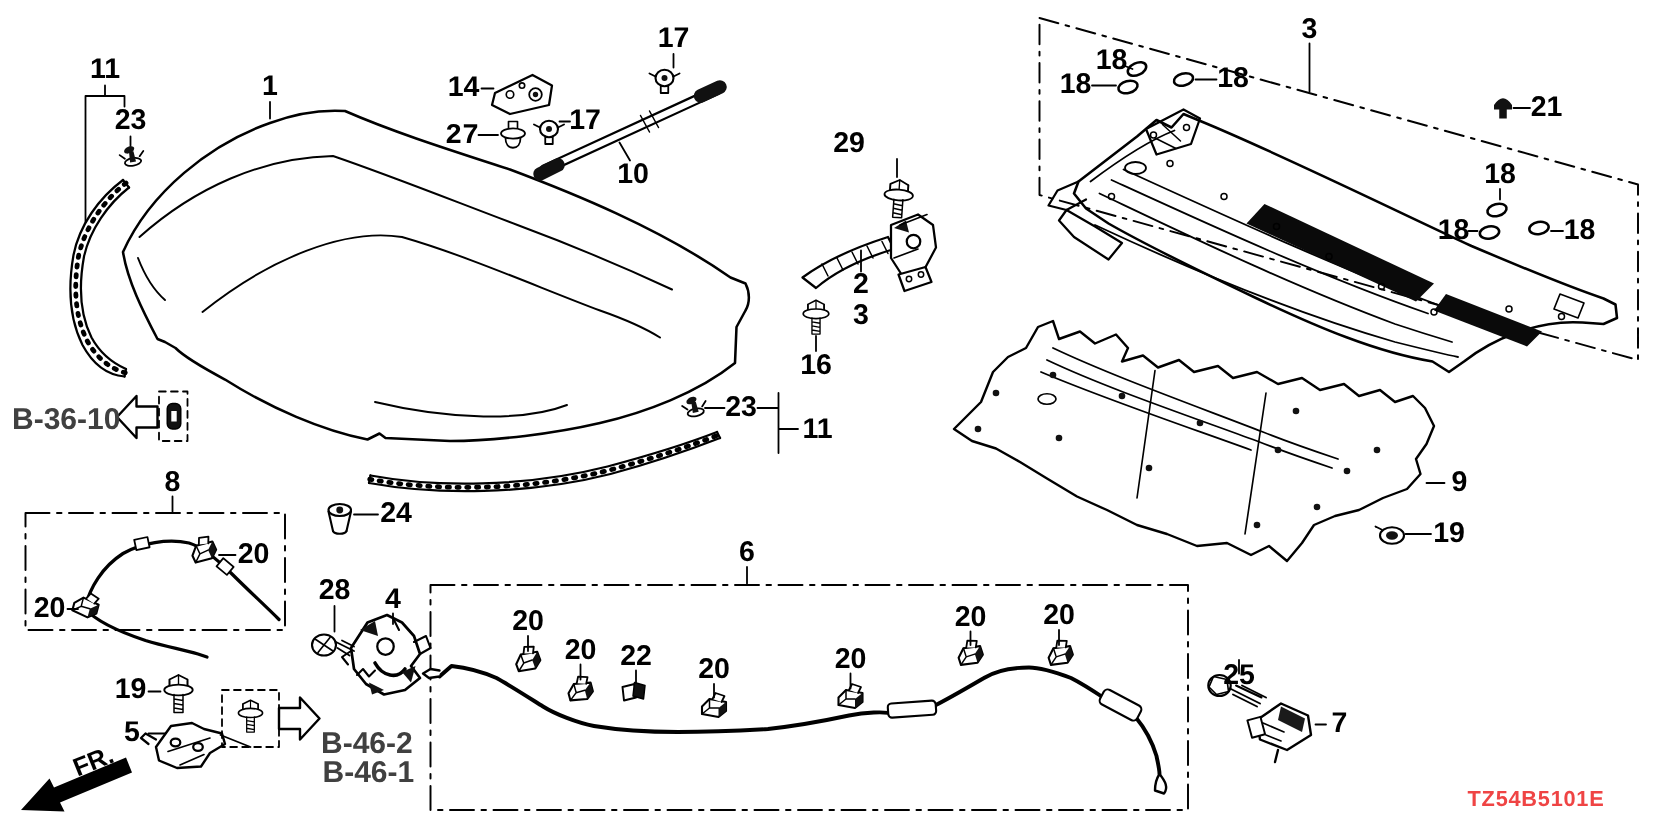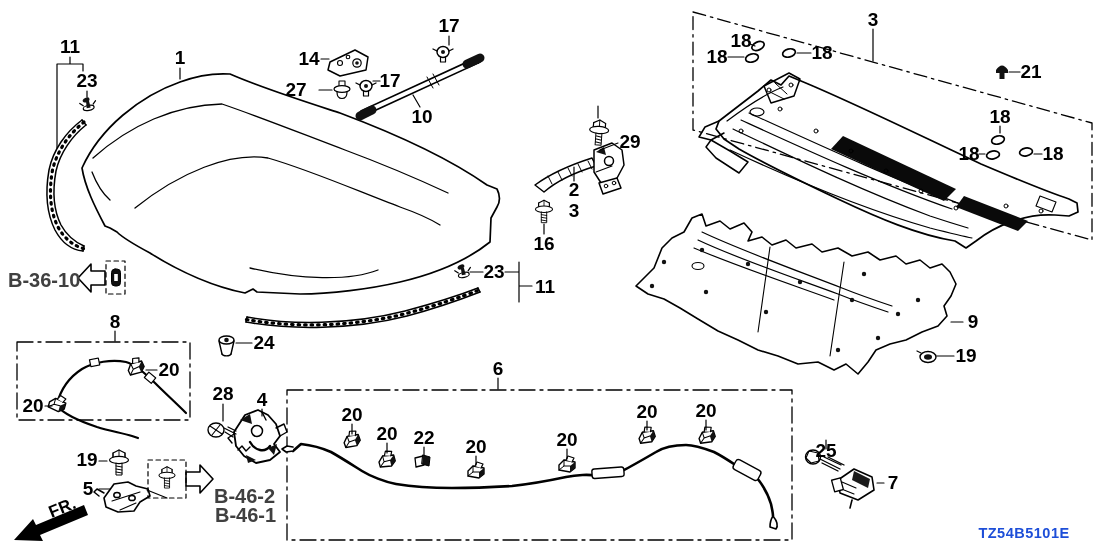--- a/index.html
+++ b/index.html
@@ -6,21 +6,21 @@
   .stage{position:relative;width:1108px;height:554px;background:#ffffff;overflow:hidden;
          font-family:"Liberation Sans", sans-serif;}
   .artwork{position:absolute;left:0;top:0;}
   .callout-layer{position:absolute;left:0;top:0;width:100%;height:100%;pointer-events:none;}
   .callout{position:absolute;transform:translate(-50%,-50%);font-size:19px;font-weight:600;
            color:#000;white-space:nowrap;letter-spacing:0px;}
   .ref-label{position:absolute;font-size:20px;font-weight:700;color:#404040;white-space:nowrap;}
   .fr-label{position:absolute;left:46px;top:504px;font-size:17px;font-weight:700;color:#000;
             transform:rotate(-22deg);transform-origin:left top;}
   .diagram-code{position:absolute;left:958px;top:525px;width:132px;text-align:center;
-                font-size:14.5px;font-weight:700;color:#1d4ed8;letter-spacing:0.5px;}
+                font-size:14.5px;font-weight:700;color:#ef4444;letter-spacing:0.5px;}
 </style>
 </head>
 <body>
 
 <div class="stage">
 
 <svg class="artwork" width="1108" height="554" viewBox="0 0 1108 554" fill="none" stroke="#000" stroke-width="1.5" stroke-linecap="round" stroke-linejoin="round">
 
   <defs>
     <g id="clip20">
@@ -337,25 +337,25 @@
     M963,322 H951
     M954,356 H937
     M167,498 L147,490"></path>
 </svg>
 
 <div class="callout-layer" id="callout-layer">
       <div class="callout" style="left: 70px; top: 47px;">11</div>
       <div class="callout" style="left: 87px; top: 81px;">23</div>
       <div class="callout" style="left: 180px; top: 58px;">1</div>
       <div class="callout" style="left: 309px; top: 59px;">14</div>
-      <div class="callout" style="left: 296px; top: 90px;">27</div>
+      <div class="callout" style="left: 308px; top: 90px; font-family: Liberation Mono, monospace;">27</div>
       <div class="callout" style="left: 390px; top: 81px;">17</div>
       <div class="callout" style="left: 449px; top: 26px;">17</div>
       <div class="callout" style="left: 422px; top: 117px;">10</div>
-      <div class="callout" style="left: 630px; top: 96px; margin-top: 46px;">29</div>
+      <div class="callout" style="left: 566px; top: 96px;">29</div>
       <div class="callout" style="left: 574px; top: 190px;">2</div>
       <div class="callout" style="left: 574px; top: 211px;">3</div>
       <div class="callout" style="left: 544px; top: 244px;">16</div>
       <div class="callout" style="left: 494px; top: 272px;">23</div>
       <div class="callout" style="left: 545px; top: 287px;">11</div>
       <div class="callout" style="left: 115px; top: 322px;">8</div>
       <div class="callout" style="left: 169px; top: 370px;">20</div>
       <div class="callout" style="left: 33px; top: 406px;">20</div>
       <div class="callout" style="left: 264px; top: 343px;">24</div>
       <div class="callout" style="left: 223px; top: 394px; text-align: right;">28</div>

